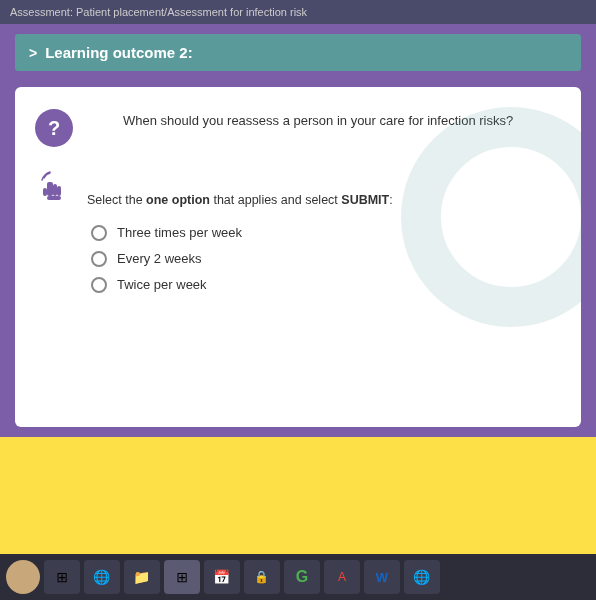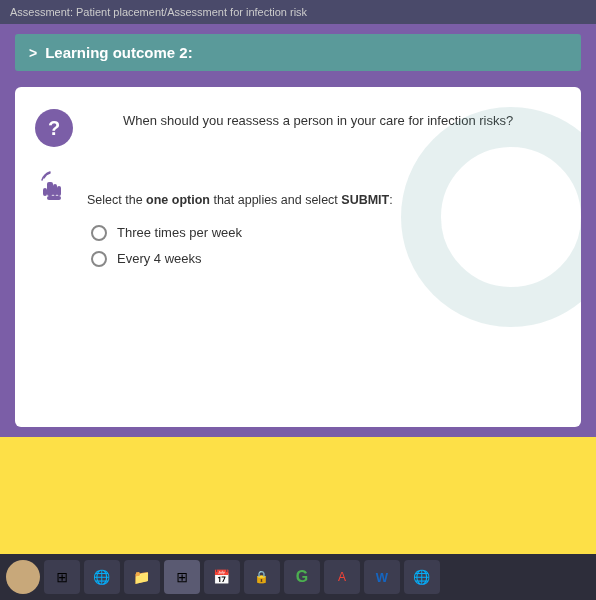--- a/index.html
+++ b/index.html
@@ -262,21 +262,25 @@
         </div>
       </div>
 
       <div class="options-list">
         <div class="option-item">
           <div class="radio-circle"></div>
           <span class="option-label">Three times per week</span>
         </div>
         <div class="option-item">
           <div class="radio-circle"></div>
-          <span class="option-label">Every 4 weeks</span>
+          <span class="option-label">Every 2 weeks</span>
+        </div>
+        <div class="option-item">
+          <div class="radio-circle"></div>
+          <span class="option-label">Twice per week</span>
         </div>
       </div>
 
     </div>
   </div>
 
   <div class="taskbar">
     <div class="taskbar-avatar"></div>
     <div class="taskbar-btn">
         <span>⊞</span>

